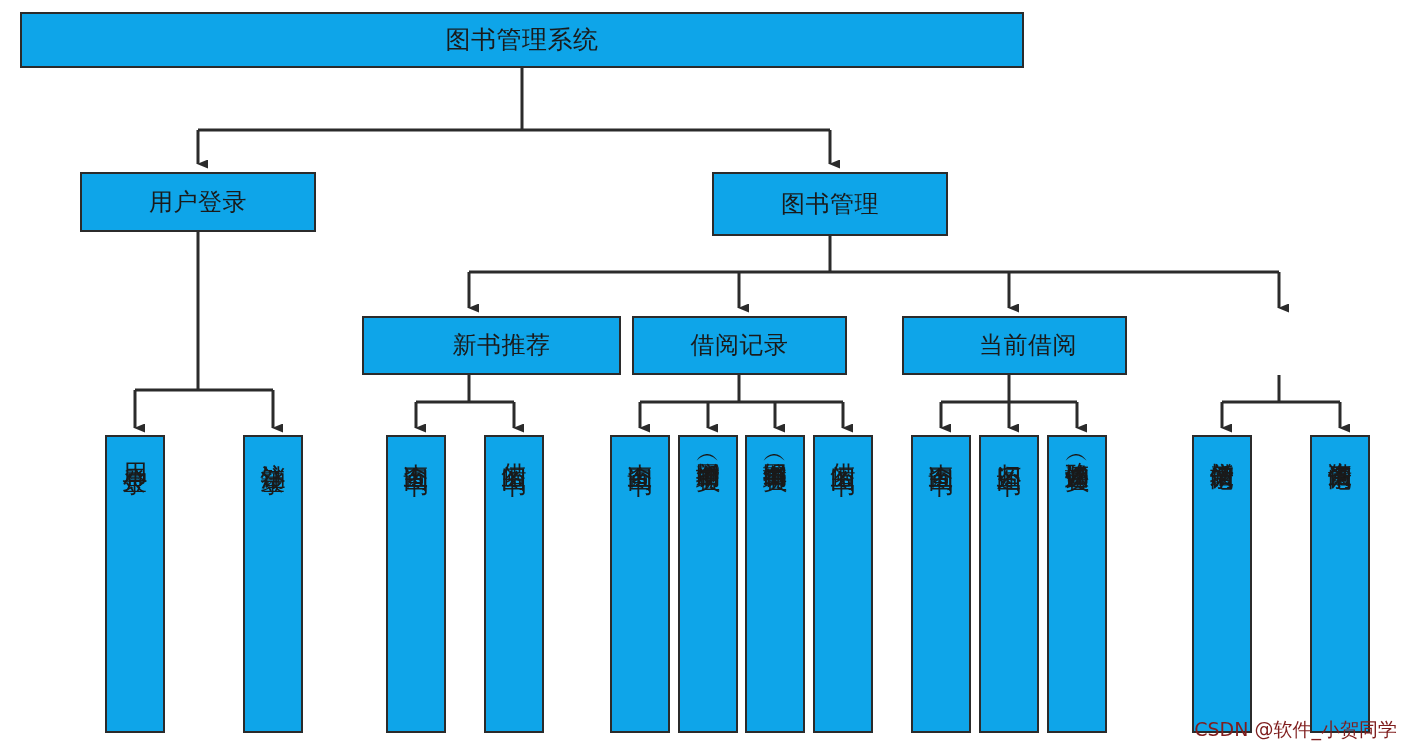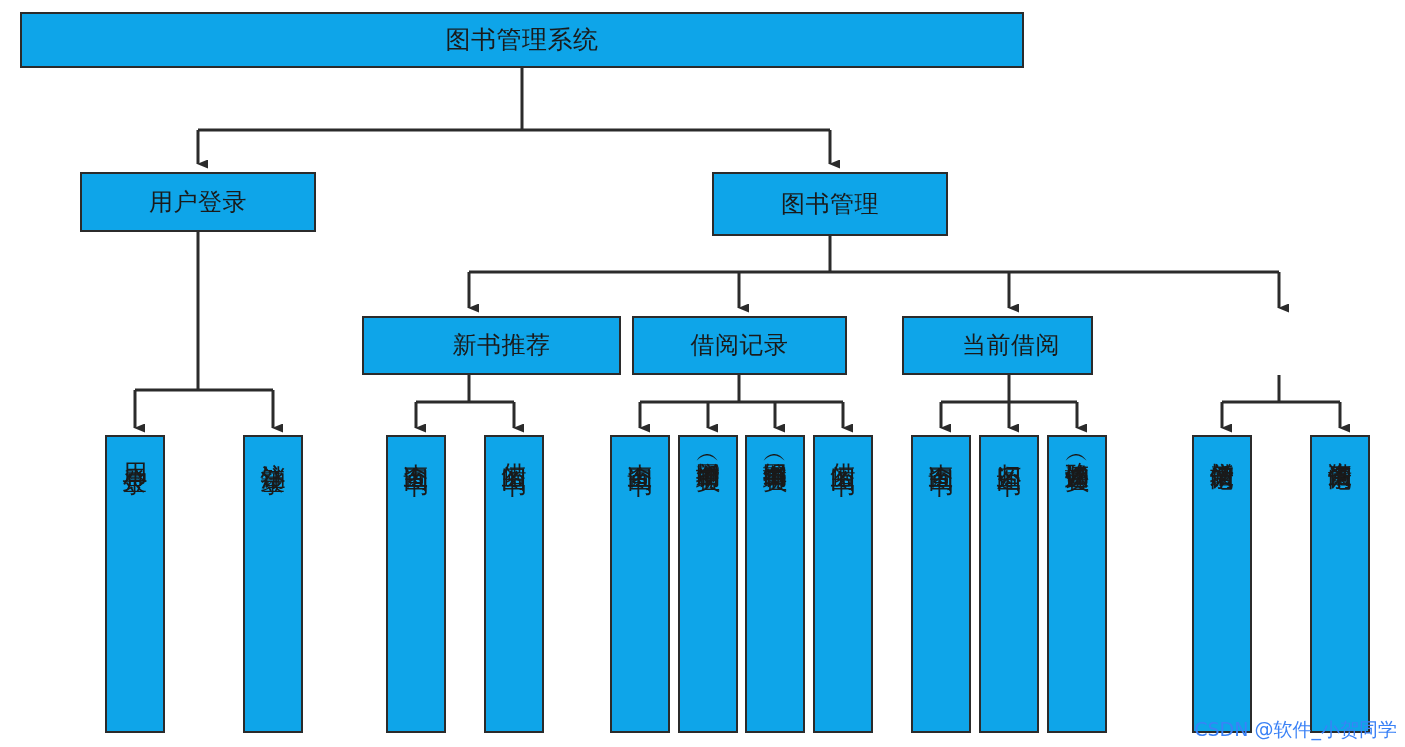--- a/index.html
+++ b/index.html
@@ -70,21 +70,21 @@
   .node.leaf.tall-text .node-label {
     font-size: 24px;
     letter-spacing: 1px;
   }
   
   #watermark {
     position: absolute;
     right: 8px;
     bottom: 4px;
     font-size: 19px;
-    color: #3b82f6;
+    color: #7f1d1d;
     white-space: nowrap;
     pointer-events: none;
     font-family: "DejaVu Sans", "Liberation Sans", sans-serif;
   }
 </style>
 </head>
 <body>
 
 <div id="diagram-root">
 
@@ -152,21 +152,21 @@
   </div>
 
   <div class="node level-2" style="left:362px; top:316px; width:259px; height:59px;padding-left:20px;">
     <span class="node-label">新书推荐</span>
   </div>
 
   <div class="node level-2" style="left:632px; top:316px; width:215px; height:59px;">
     <span class="node-label">借阅记录</span>
   </div>
 
-  <div class="node level-2" style="left:902px; top:316px; width:191px; height:59px;padding-left:27px;">
+  <div class="node level-2" style="left:902px; top:316px; width:225px; height:59px;padding-left:27px;">
     <span class="node-label">当前借阅</span>
   </div>
 
 
   <div class="node leaf" style="left:105px; top:435px; width:60px; height:298px;">
     <span class="node-label">用户登录</span>
   </div>
   <div class="node leaf" style="left:243px; top:435px; width:60px; height:298px;">
     <span class="node-label">注销登录</span>
   </div>

